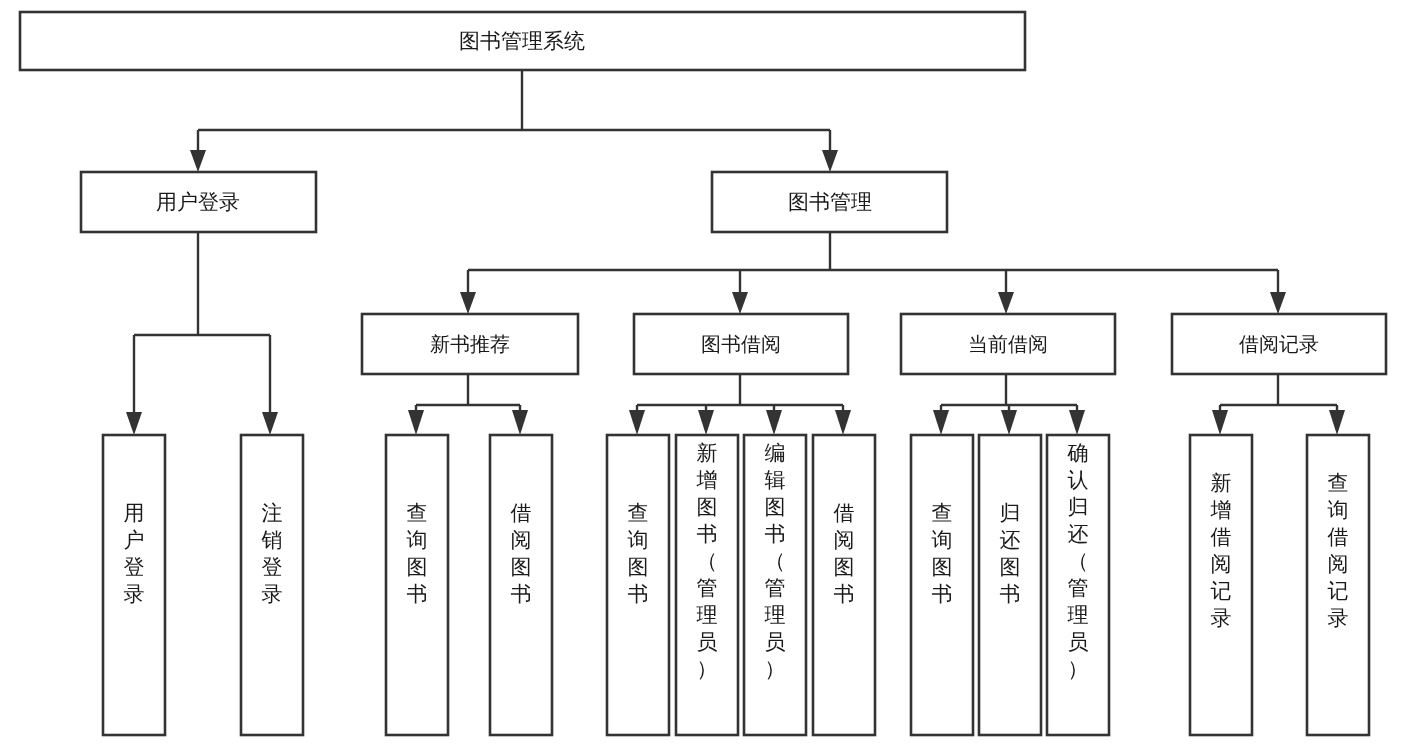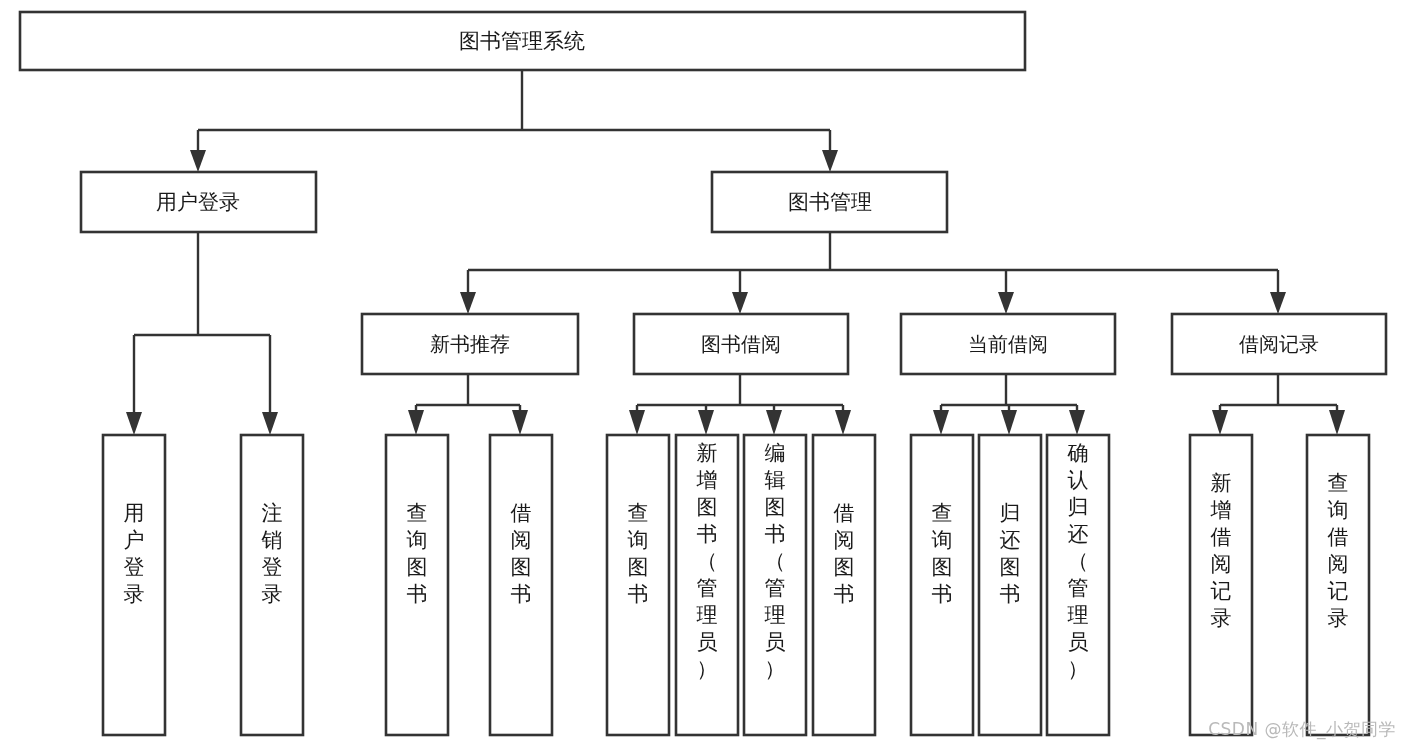--- a/index.html
+++ b/index.html
@@ -221,14 +221,13 @@
       <rect class="node-box" x="1190" y="435" width="62" height="300"></rect>
       <text class="leaf-label" x="1221" y="490"><tspan x="1221" y="490">新</tspan><tspan x="1221" y="517">增</tspan><tspan x="1221" y="544">借</tspan><tspan x="1221" y="571">阅</tspan><tspan x="1221" y="598">记</tspan><tspan x="1221" y="625">录</tspan></text>
     </g>
     <g>
       <rect class="node-box" x="1307" y="435" width="62" height="300"></rect>
       <text class="leaf-label" x="1338" y="490"><tspan x="1338" y="490">查</tspan><tspan x="1338" y="517">询</tspan><tspan x="1338" y="544">借</tspan><tspan x="1338" y="571">阅</tspan><tspan x="1338" y="598">记</tspan><tspan x="1338" y="625">录</tspan></text>
     </g>
 
   </svg>
 
-  <div class="watermark">CSDN @软件_小贺同学</div>
 </div>
 
 </body></html>

